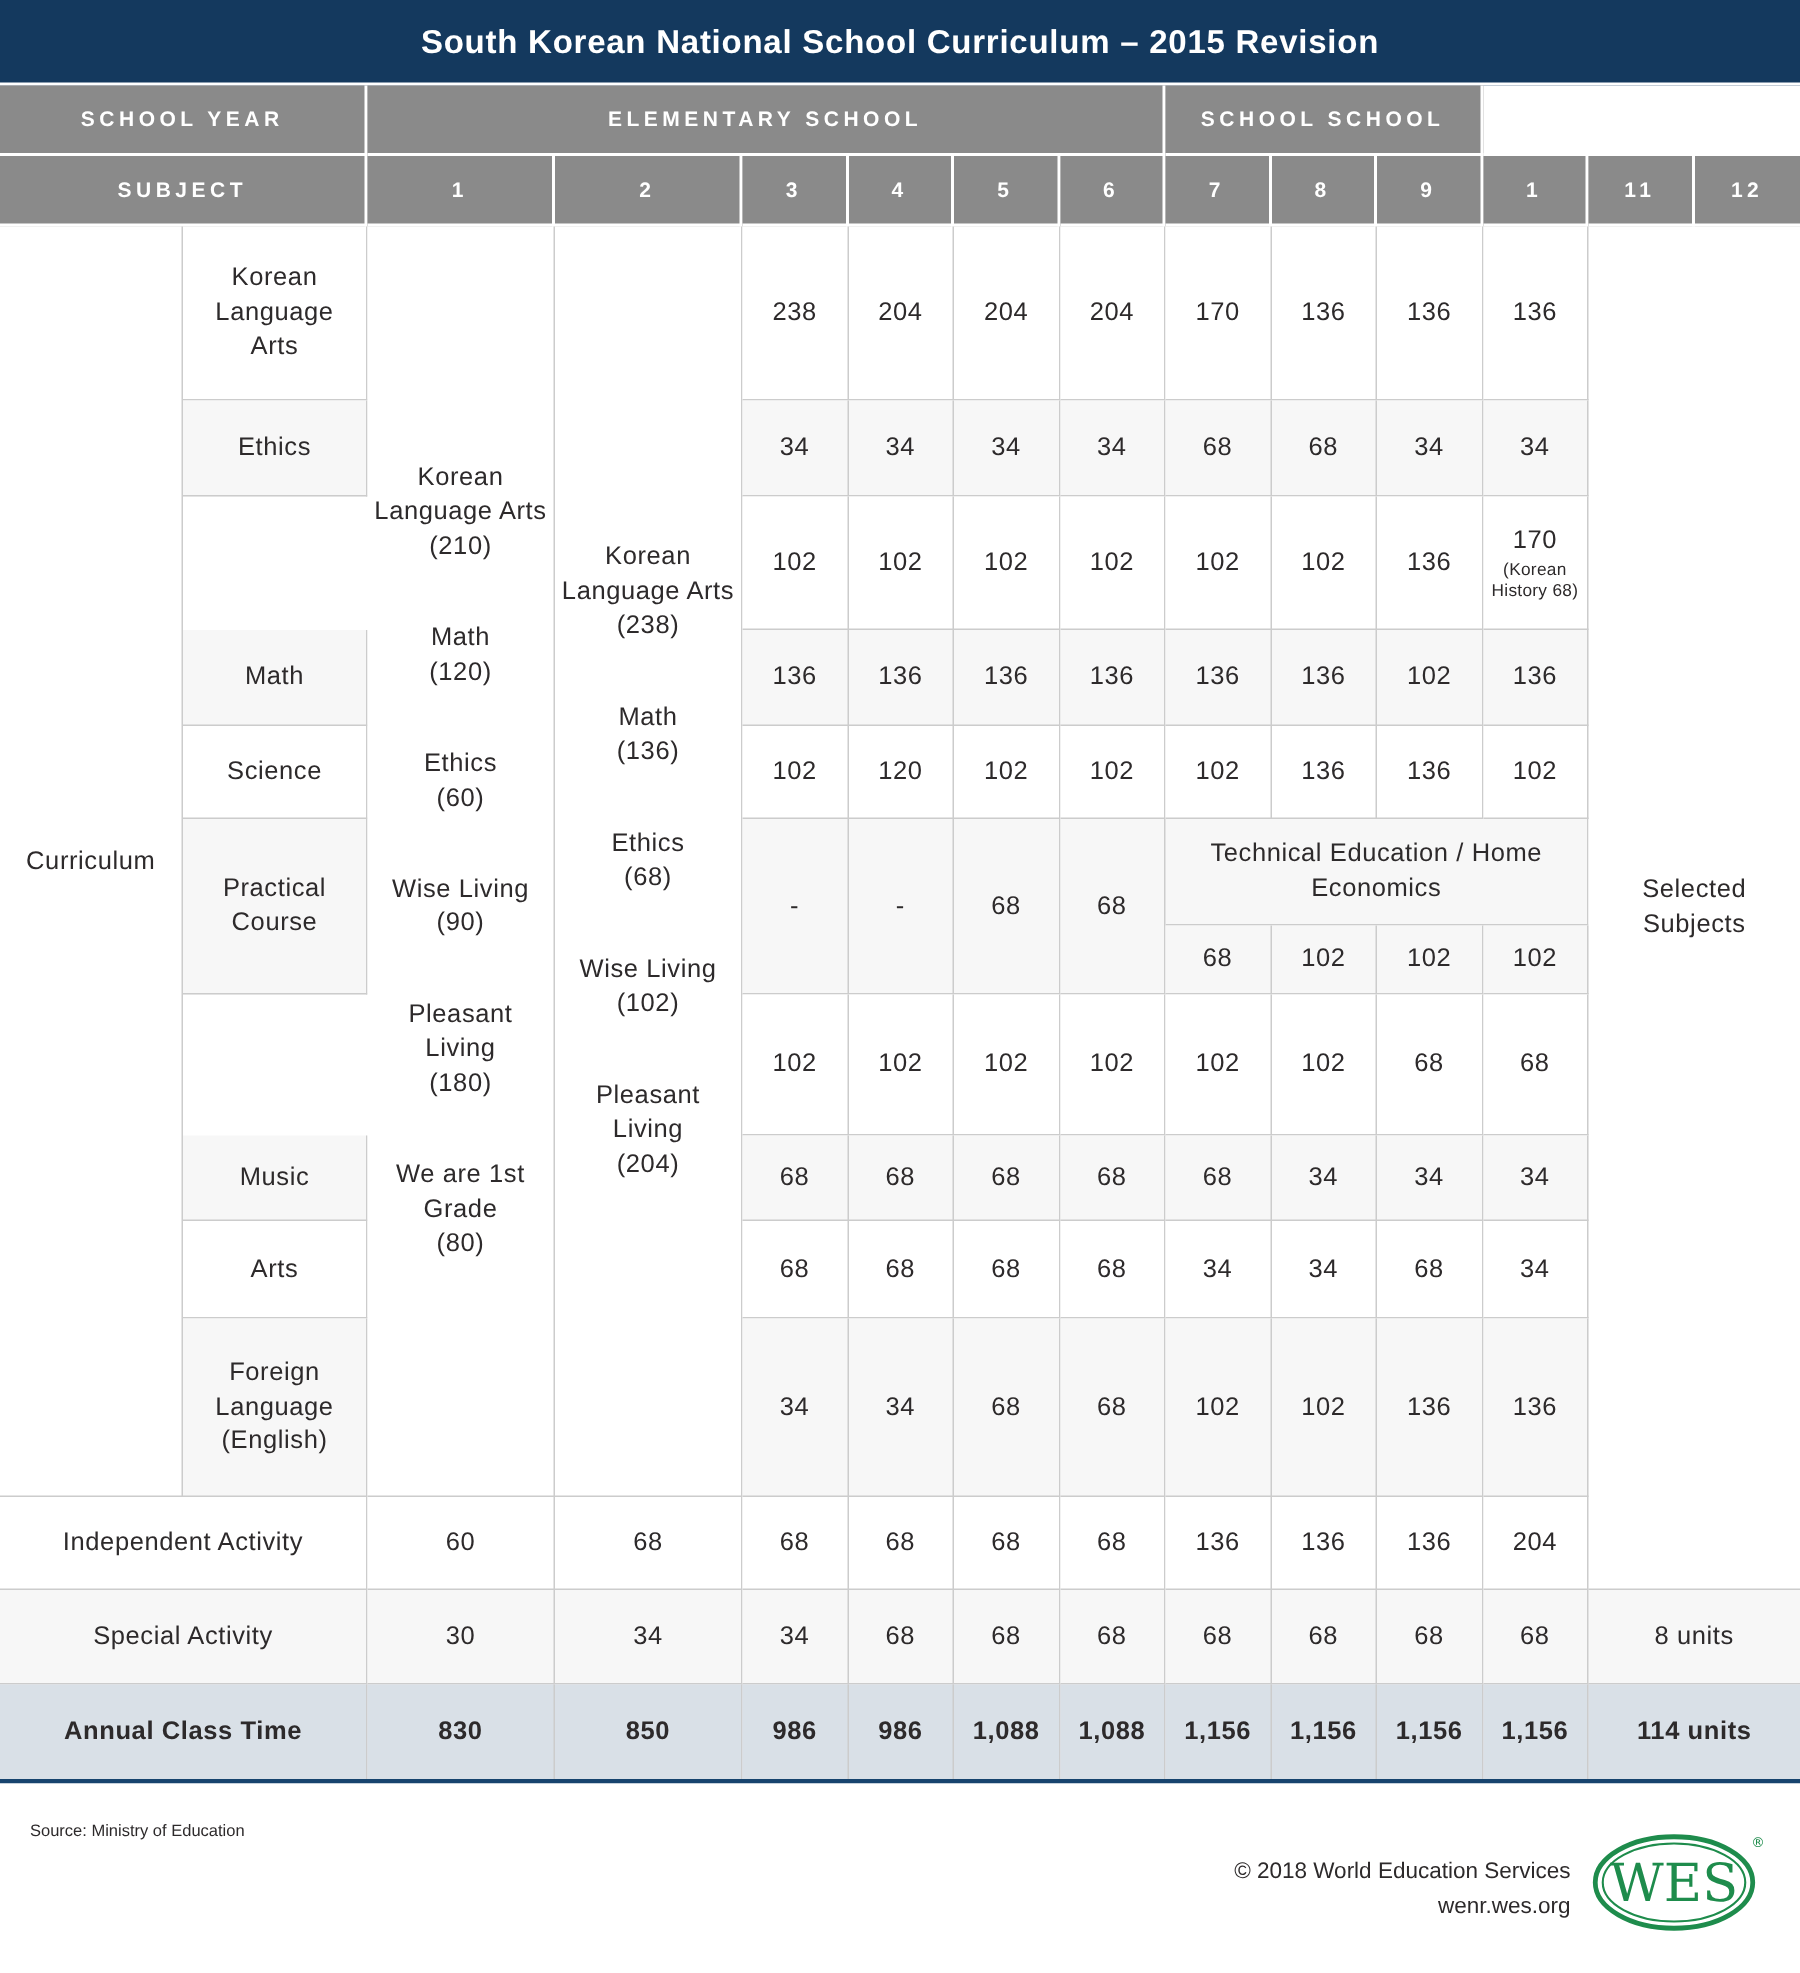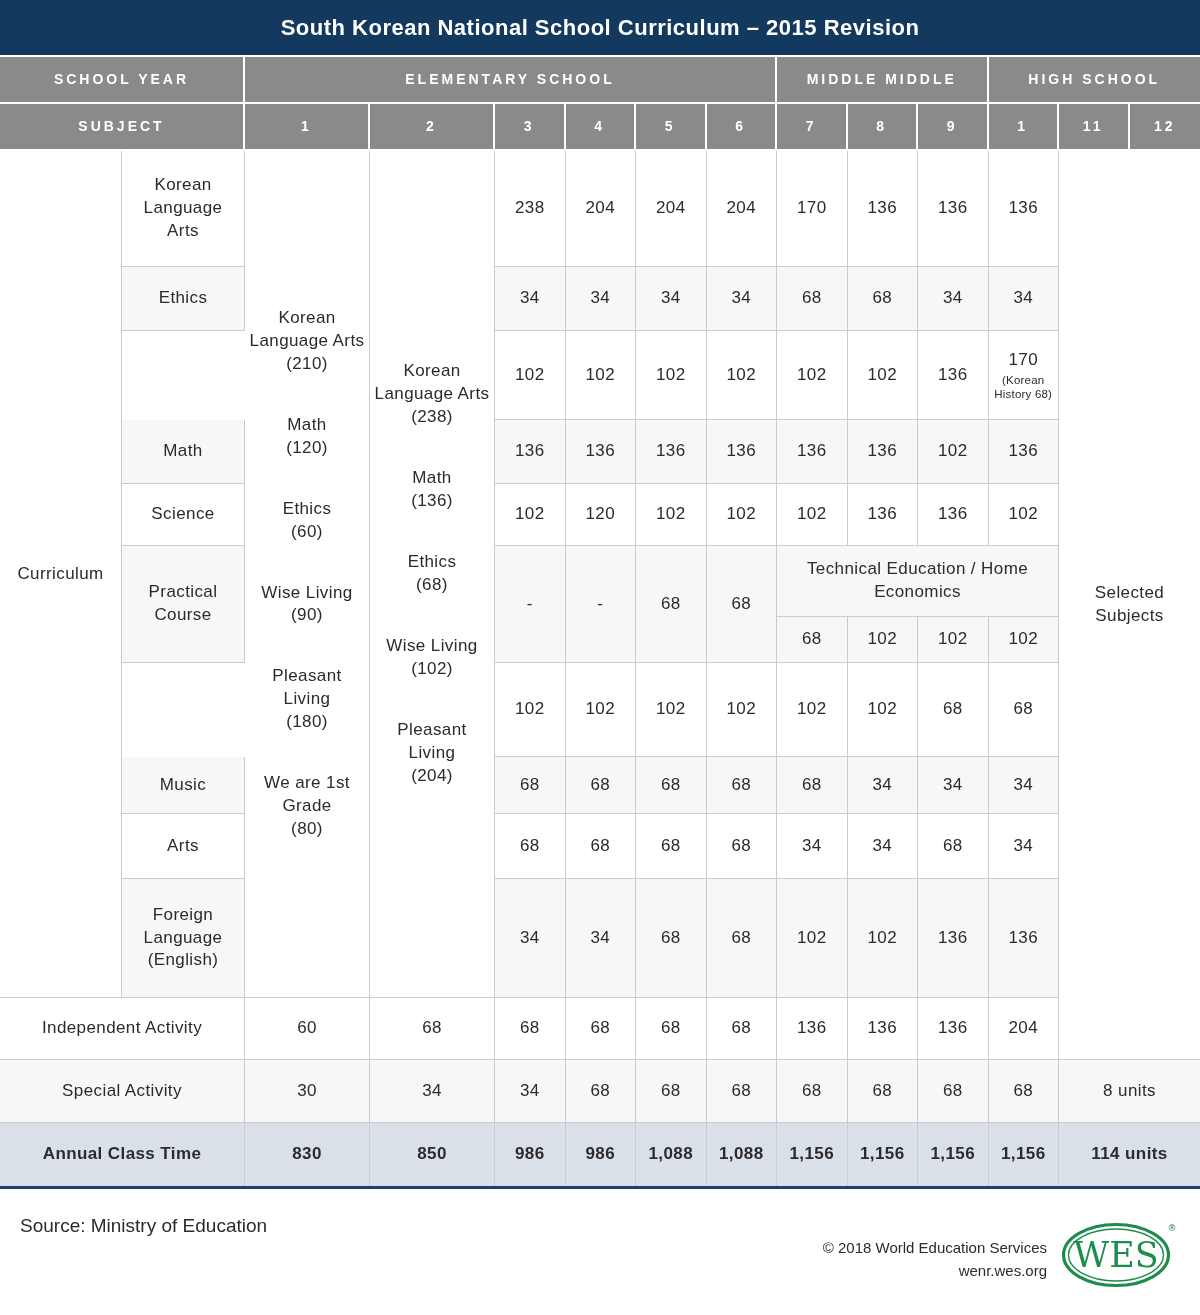--- a/index.html
+++ b/index.html
@@ -35,35 +35,34 @@
   .hdr {
     background:#8a8a8a; color:#ffffff;
     font-size:14px; font-weight:600; letter-spacing:3px;
   }
   .hbr { border-right:2px solid #ffffff; }
   .hbb { border-bottom:2px solid #ffffff; }
   .blocks { display:flex; flex-direction:column; justify-content:center; align-items:center; gap:38px; }
   .block div { text-align:center; }
   .note { font-size:11.5px; line-height:1.25; letter-spacing:0.2px; margin-top:1px; }
   .footer { position:relative; width:1200px; height:126px; background:#ffffff; }
-  .source { position:absolute; left:20px; top:26px; font-size:19px; color:#2d2a2b; }
+  .source { position:absolute; left:20px; top:26px; font-size:11px; color:#2d2a2b; }
   .credit { position:absolute; right:153px; top:48px; text-align:right; font-size:15px; color:#2d2a2b; line-height:1.5; }
   .wes-logo { position:absolute; left:1061px; top:32px; }
 </style>
 </head>
 <body>
 
 <div class="grid" id="grid">
 
   <div class="cell title">South Korean National School Curriculum – 2015 Revision</div>
 
   <div class="cell hdr hbr hbb" style="grid-area:2/1/3/3">SCHOOL YEAR</div>
   <div class="cell hdr hbr hbb" style="grid-area:2/3/3/9">ELEMENTARY SCHOOL</div>
-  <div class="cell hdr hbr hbb" style="grid-area:2/9/3/12">MIDDLE MIDDLE</div>
-  <div class="cell hdr hbb" style="grid-area:2/12/3/15">HIGH SCHOOL</div>
+  <div class="cell hdr hbr hbb" style="grid-area:2/9/3/12">SCHOOL SCHOOL</div>
 
   <div class="cell hdr hbr hbb" style="grid-area:3/1/4/3">SUBJECT</div>
   <div class="cell hdr hbr hbb" style="grid-area:3/3/4/4">1</div>
   <div class="cell hdr hbr hbb" style="grid-area:3/4/4/5">2</div>
   <div class="cell hdr hbr hbb" style="grid-area:3/5/4/6">3</div>
   <div class="cell hdr hbr hbb" style="grid-area:3/6/4/7">4</div>
   <div class="cell hdr hbr hbb" style="grid-area:3/7/4/8">5</div>
   <div class="cell hdr hbr hbb" style="grid-area:3/8/4/9">6</div>
   <div class="cell hdr hbr hbb" style="grid-area:3/9/4/10">7</div>
   <div class="cell hdr hbr hbb" style="grid-area:3/10/4/11">8</div>

